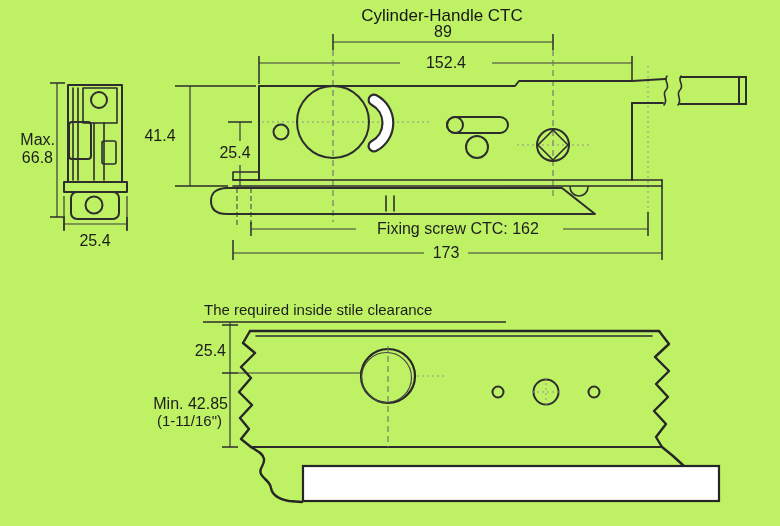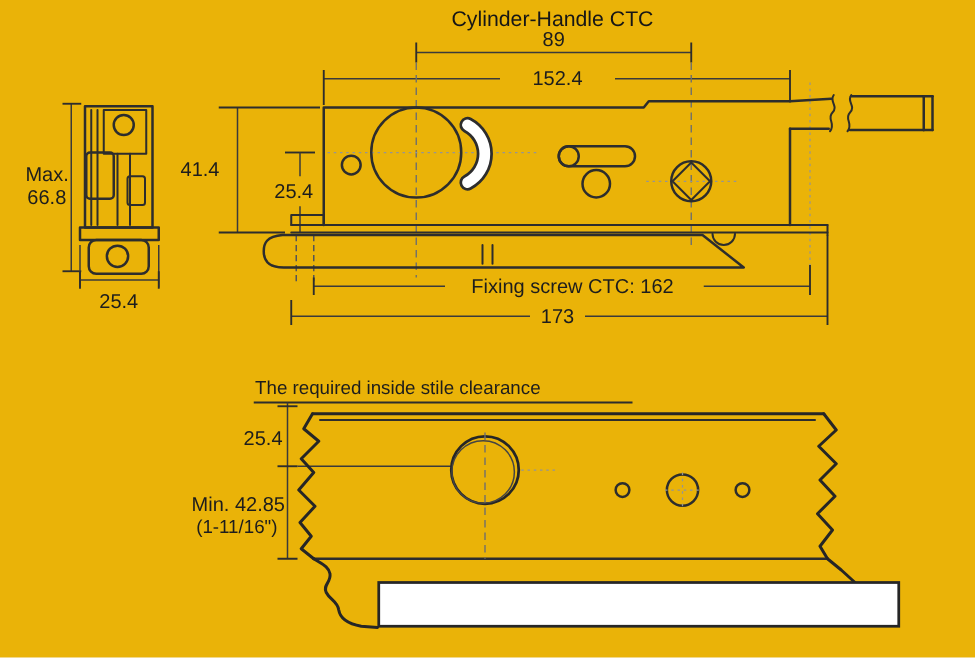--- a/index.html
+++ b/index.html
@@ -1,16 +1,16 @@
 <!DOCTYPE html>
 <html><head>
 <meta charset="utf-8">
 <style>
   html,body{margin:0;padding:0;background:#f6f6f6;}
-  .canvas{width:780px;height:526px;position:relative;background:#eab308;overflow:hidden;}
+  .canvas{width:780px;height:526px;position:relative;background:#bef264;overflow:hidden;}
   svg{display:block;}
   .ln{stroke:#2d2d2d;stroke-width:2;fill:none;stroke-linecap:round;stroke-linejoin:round;}
   .ln15{stroke:#2d2d2d;stroke-width:1.6;fill:none;stroke-linecap:round;stroke-linejoin:round;}
   .hv{stroke:#262626;stroke-width:2.4;fill:none;stroke-linecap:round;stroke-linejoin:round;}
   .dim{stroke:#3a3a3a;stroke-width:1.2;fill:none;stroke-linecap:butt;}
   .tick{stroke:#2d2d2d;stroke-width:1.5;fill:none;}
   .dash{stroke:#6e6e6e;stroke-width:1.1;fill:none;stroke-dasharray:6 4;}
   .dash2{stroke:#555555;stroke-width:1.2;fill:none;stroke-dasharray:5 3;}
   .dot{stroke:#949494;stroke-width:1;fill:none;stroke-dasharray:2 3;}
   .txt{font-family:"Liberation Sans",sans-serif;font-size:16px;fill:#1d1d1d;}

